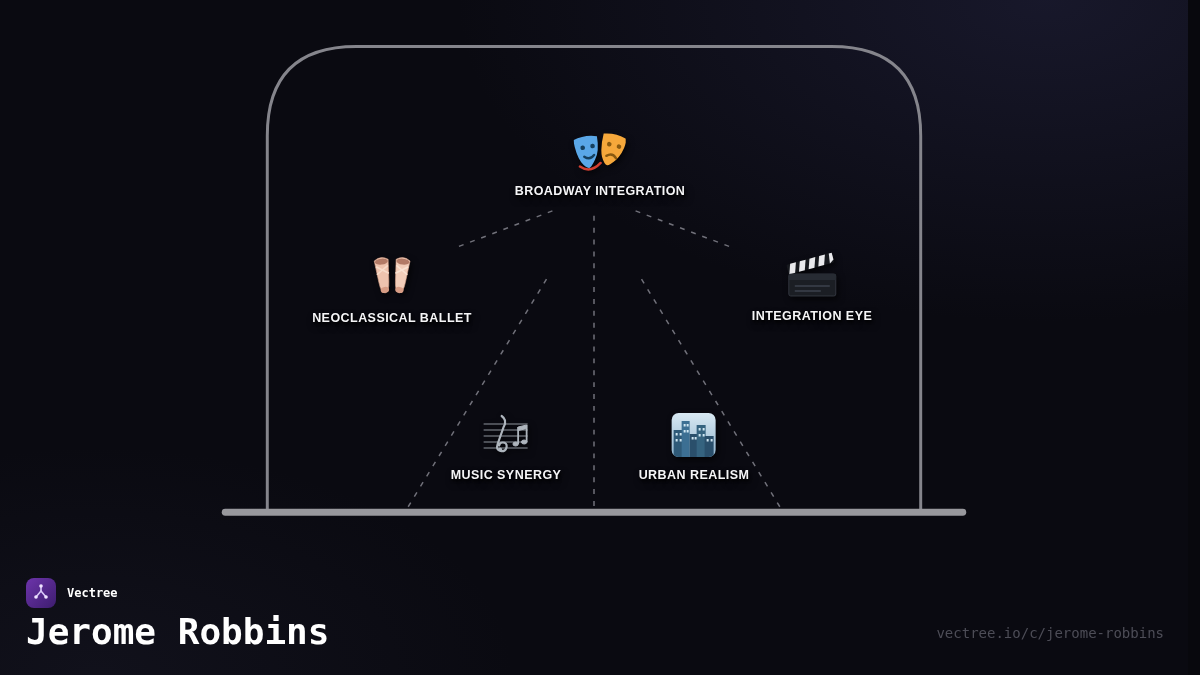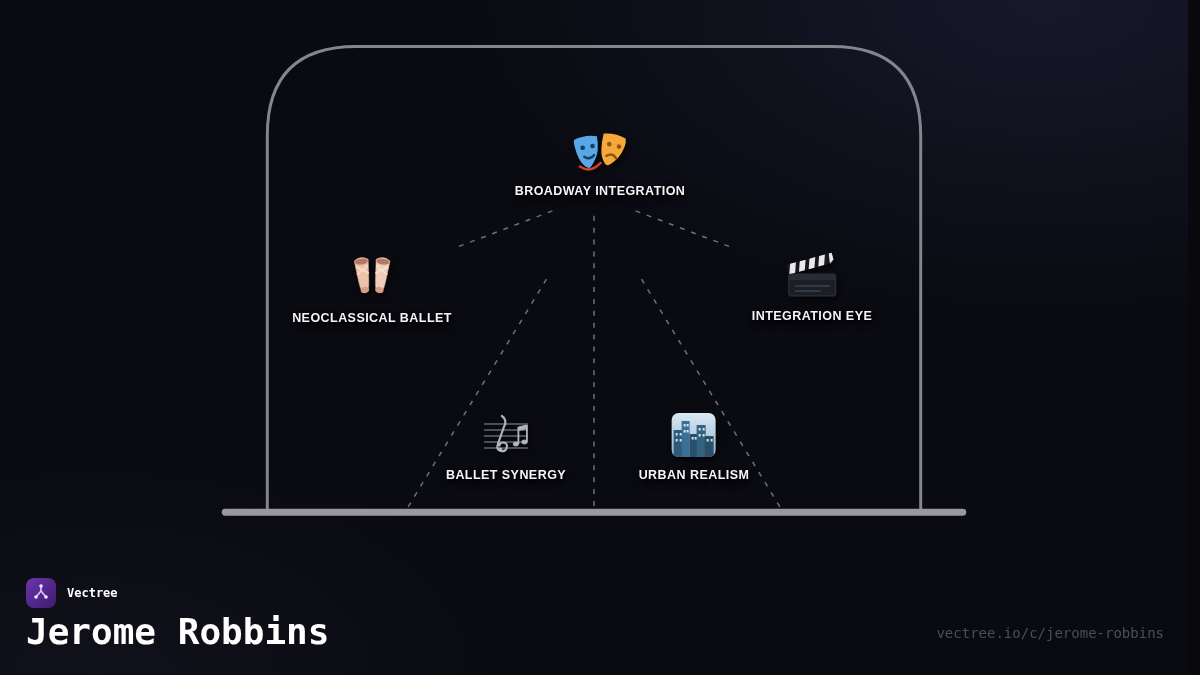--- a/index.html
+++ b/index.html
@@ -77,21 +77,21 @@
           <circle cx="10" cy="18" r="2.3" fill="#15405f"></circle>
           <circle cx="20" cy="18" r="2.3" fill="#15405f"></circle>
           <path d="M10 27 Q15 32 20 27" stroke="#15405f" stroke-width="2.4" fill="none" stroke-linecap="round"></path>
           <path d="M4 36 Q13 45 25 36" stroke="#d23f31" stroke-width="2.4" fill="none" stroke-linecap="round"></path>
         </g>
       </svg>
     </span>
     <span class="label">BROADWAY INTEGRATION</span>
   </div>
 
-  <div class="node" style="left:372px; top:250px;">
+  <div class="node" style="left:392px; top:250px;">
     <span class="icon">
       <svg width="50" height="52" viewBox="0 0 50 52">
         <g transform="rotate(-7 16 26)">
           <path d="M9 10 Q16 5 23 10 L21 32 Q20 43 16 43 Q12 43 11 32 Z" fill="#eec3ae" stroke="#d9a48c" stroke-width="0.6"></path>
           <ellipse cx="16" cy="11.5" rx="6.5" ry="3" fill="#b27a66"></ellipse>
           <path d="M10 16 L22 24 M22 16 L10 24" stroke="#f7dbc9" stroke-width="1.6"></path>
           <ellipse cx="16" cy="40" rx="4.2" ry="3" fill="#d89d85"></ellipse>
         </g>
         <g transform="rotate(7 34 26)">
           <path d="M27 10 Q34 5 41 10 L39 32 Q38 43 34 43 Q30 43 29 32 Z" fill="#f2cdb9" stroke="#d9a48c" stroke-width="0.6"></path>
@@ -137,21 +137,21 @@
         <circle cx="20.5" cy="38.5" r="2" fill="#aeb5bd"></circle>
         <g fill="#aeb5bd" stroke="#aeb5bd">
           <ellipse cx="36" cy="33" rx="2.7" ry="2"></ellipse>
           <ellipse cx="44.5" cy="31" rx="2.7" ry="2"></ellipse>
           <path d="M38.5 33 V 16" stroke-width="1.8"></path>
           <path d="M47 31 V 14" stroke-width="1.8"></path>
           <path d="M38.5 16 L47 14 L47 17.5 L38.5 19.5 Z"></path>
         </g>
       </svg>
     </span>
-    <span class="label">BALLET SYNERGY</span>
+    <span class="label">MUSIC SYNERGY</span>
   </div>
 
   <div class="node" style="left:694px; top:411px;">
     <span class="icon">
       <svg width="48" height="48" viewBox="0 0 48 48">
         <defs>
           <linearGradient id="skyGrad" x1="0" y1="0" x2="0" y2="1">
             <stop offset="0" stop-color="#d9e9f3"></stop>
             <stop offset="1" stop-color="#8fb3cc"></stop>
           </linearGradient>

